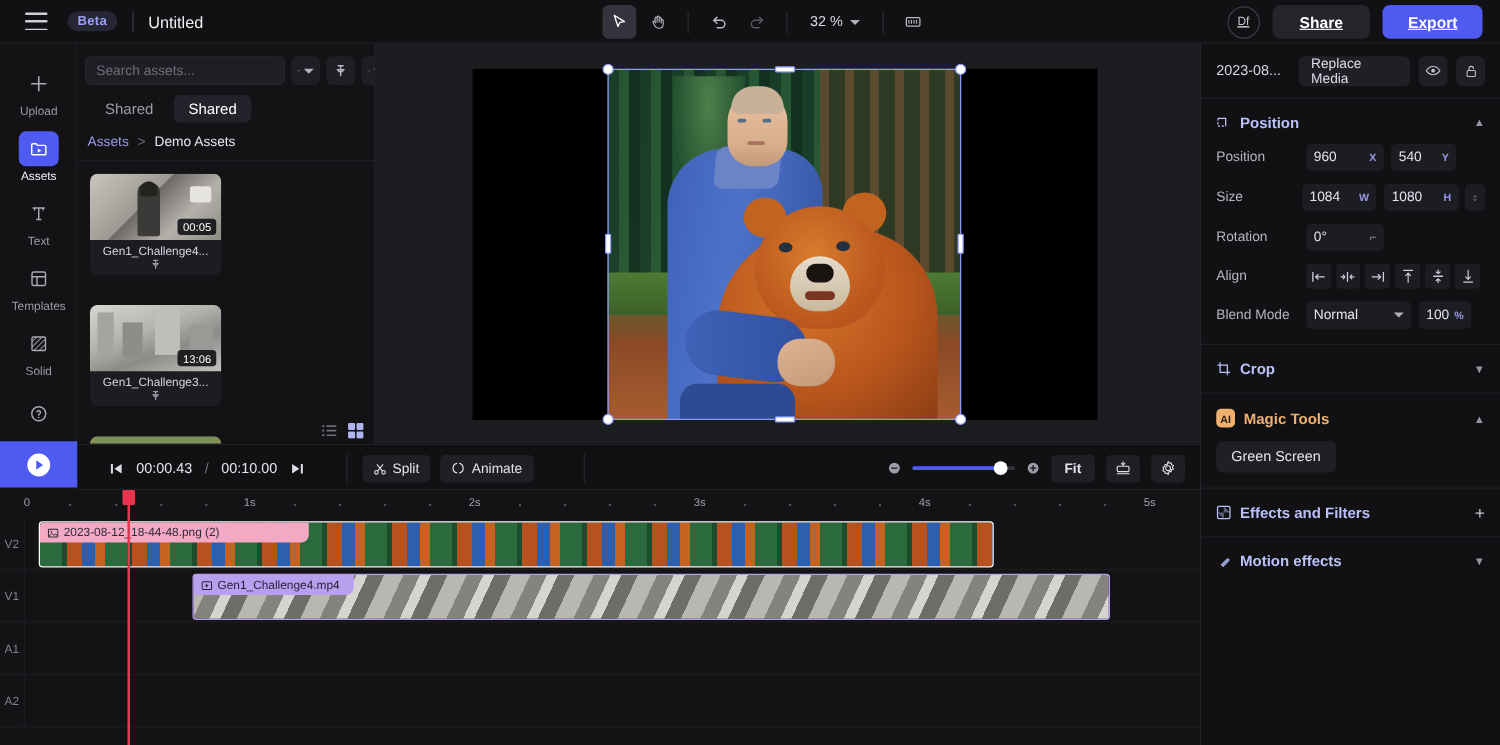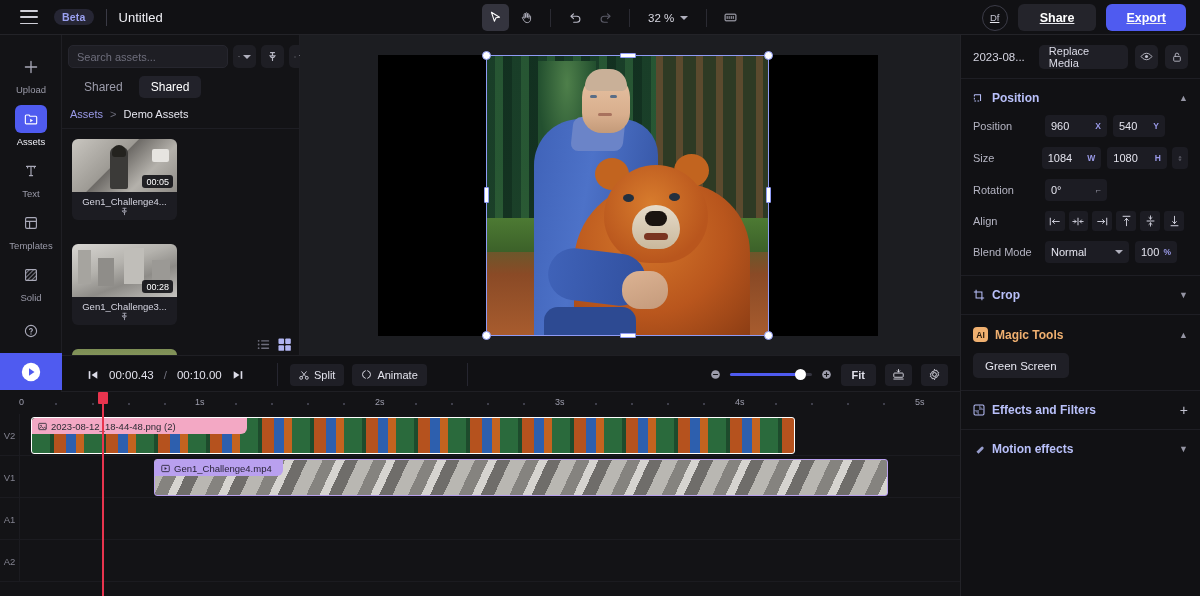--- a/index.html
+++ b/index.html
@@ -354,21 +354,21 @@
             </svg>
         </div>
       </div>
 
       <div class="card">
         <div class="thumb" style="background:linear-gradient(160deg,#d8d6d2 0%,#b4b2ad 40%,#8d8b87 65%,#c5c3bf 100%)">
           <div style="position:absolute;left:6px;top:6px;width:13px;height:34px;background:#a6a49f"></div>
           <div style="position:absolute;left:26px;top:14px;width:16px;height:28px;background:#8f8d89"></div>
           <div style="position:absolute;left:52px;top:4px;width:20px;height:36px;background:#c0beb9"></div>
           <div style="position:absolute;left:80px;top:16px;width:18px;height:26px;background:#9b9995"></div>
-          <div class="dur">00:28</div>
+          <div class="dur">13:06</div>
         </div>
         <div class="cname">
           <span>Gen1_Challenge3...</span>
           <svg width="9" height="9" viewBox="0 0 14 14" style="color:#9a9aa8;flex:none">
               <path d="M4.5 2h5M7 2v4M4 6h6l-1.4 2H5.4zM7 8v4" stroke="currentColor" stroke-width="1.5" fill="none" stroke-linecap="round"></path>
             </svg>
         </div>
       </div>
 
       <div class="card">

